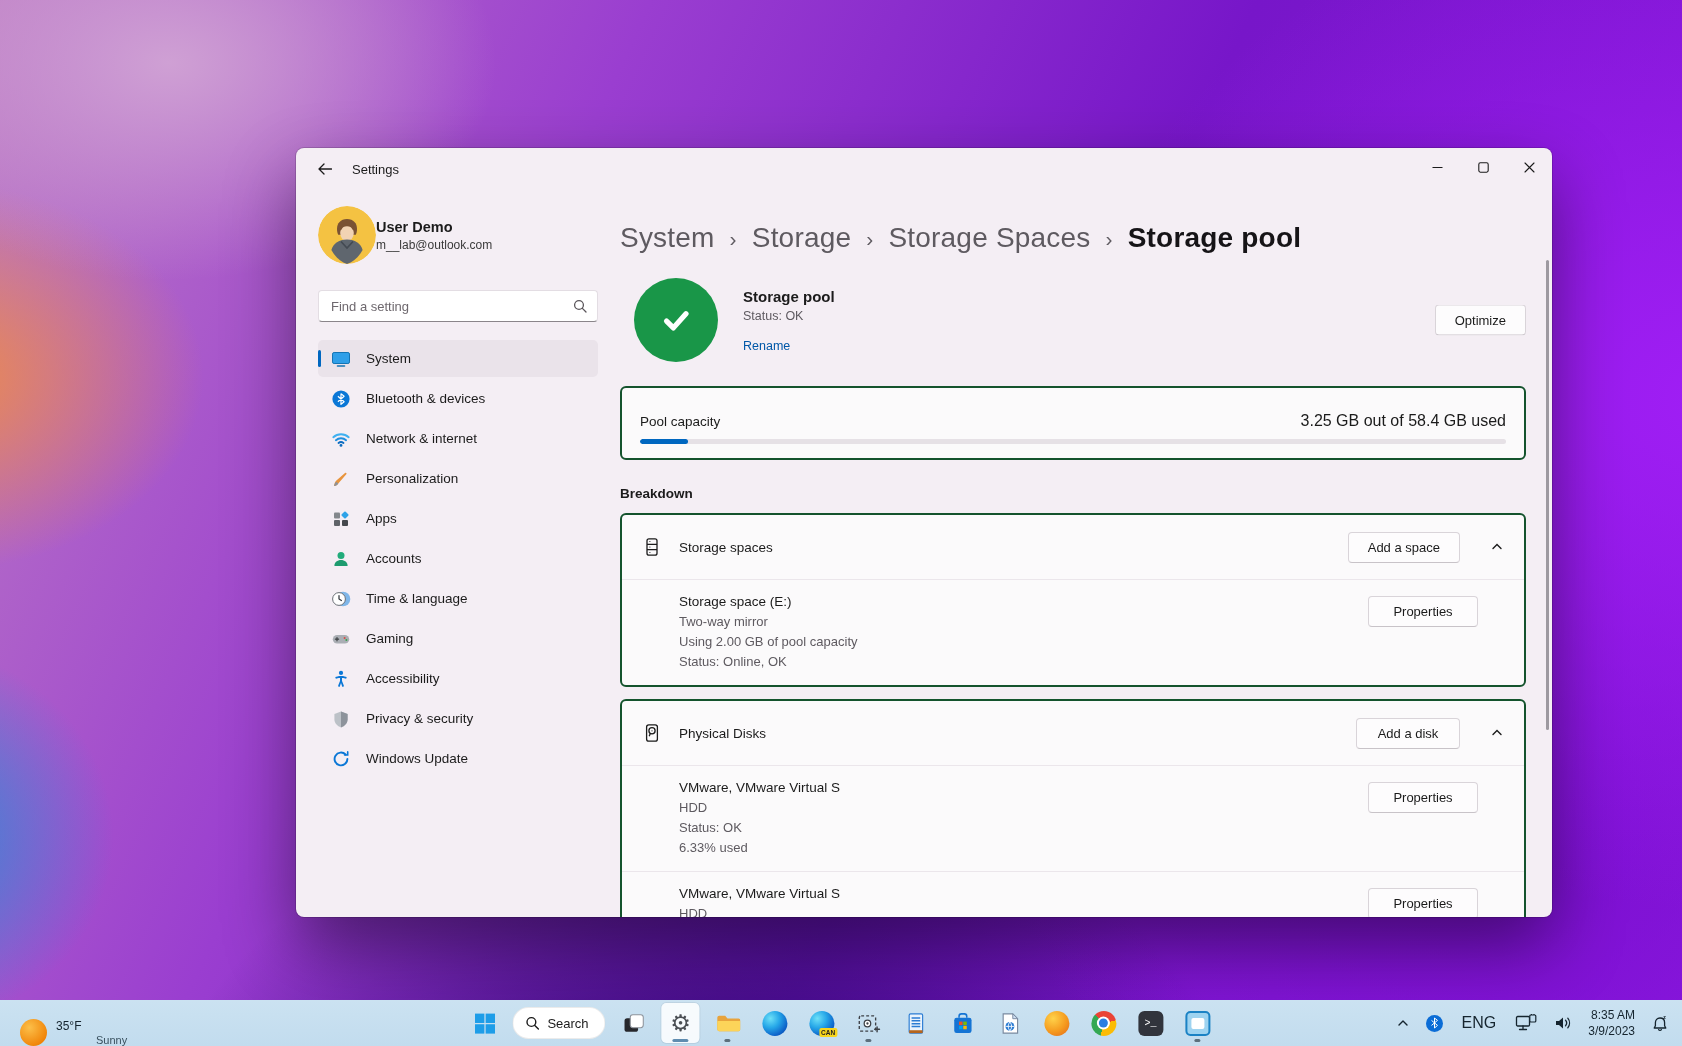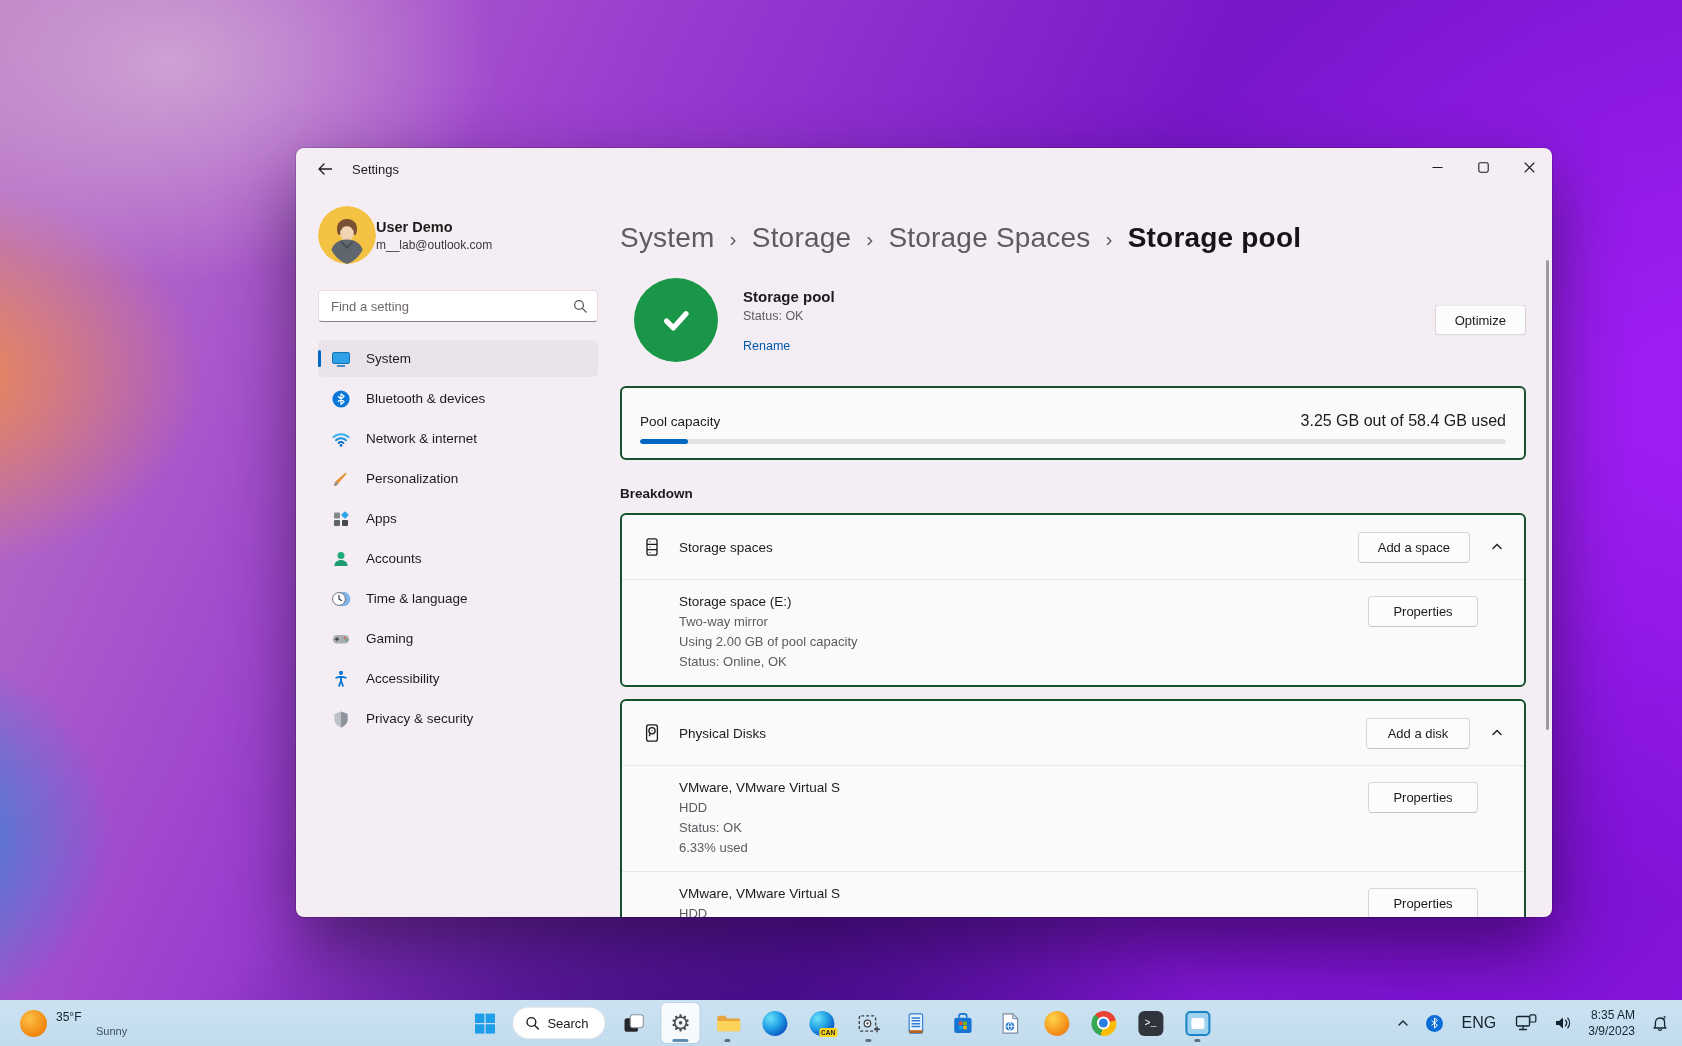--- a/index.html
+++ b/index.html
@@ -71,37 +71,37 @@
   .cap-label{ font-size:13.5px; }
   .cap-usage{ font-size:16px; color:#1b1b1b;margin-top:12px; }
   .cap-track{ margin-top:9px; height:5px; background:#e6e1e6; border-radius:3px; overflow:hidden; }
   .cap-fill{ height:100%; background:#0067c0; border-radius:3px; }
 
   .section-h{ margin-top:26px; font-size:13.5px; font-weight:700; }
   .group{ margin-top:12px; padding:0; overflow:hidden; }
   .g-head{ height:64px; display:flex; align-items:center; padding:0 16px 0 18px; }
   .g-ic{ width:24px; display:flex; justify-content:center; }
   .g-title{ margin-left:15px; font-size:13.5px; flex:1; }
-  .g-btn{ margin-right:20px; min-width:104px; text-align:center; }
+  .g-btn{ margin-right:30px; min-width:104px; text-align:center; }
   .chev{ width:14px; height:14px; display:flex; align-items:center; justify-content:center; margin-right:4px; }
   .g-entry{ border-top:1px solid #ebe6eb; padding:14px 16px 16px 57px; display:flex; position:relative; }
   .e-lines{ flex:1; }
   .e-name{ font-size:13.5px; }
   .e-sub{ font-size:13px; color:#5e5a60; margin-top:5px; }
   .e-btn{ position:absolute; right:46px; top:16px; min-width:110px; text-align:center; }
 
   .scrollbar{ position:absolute; right:3px; top:112px; width:3px; height:470px; background:#9d99a0; border-radius:2px; }
 
   
   .taskbar{
     position:absolute; left:0; right:0; bottom:0; height:46px;
     background:linear-gradient(180deg,#cbe2f1,#c2dcee);
     display:flex; align-items:center;
   }
-  .tb-weather{ position:absolute; left:12px; top:0; height:46px; display:flex; align-items:center; gap:9px; padding:0 8px; }
+  .tb-weather{ position:absolute; left:12px; top:0; height:46px; display:flex; align-items:flex-end; gap:9px; padding:0 8px; }
   .sun{ width:27px; height:27px; border-radius:50%; background:radial-gradient(circle at 35% 32%, #fcbf49, #f08307 75%); }
   .w-temp{ font-size:12px; color:#15242e; }
   .w-cond{ font-size:11px; color:#39505e; margin-top:1px;margin-left:40px; }
   .tb-center{ position:absolute; left:50%; top:0; transform:translateX(-50%); height:46px; display:flex; align-items:center; gap:9px; }
   .app{ position:relative; width:38px; height:40px; display:flex; align-items:center; justify-content:center; border-radius:5px; }
   .app.active{ background:rgba(255,255,255,.85); box-shadow:0 0 0 1px rgba(0,0,0,.06); }
   .app .ind{ position:absolute; bottom:1px; left:50%; transform:translateX(-50%); width:6px; height:3px; border-radius:2px; background:#5c6f7d; }
   .app.active .ind{ width:16px; background:#5f8cb0; }
   .search-pill{ height:32px; background:#fff; border:1px solid rgba(0,0,0,.08); border-radius:16px; display:flex; align-items:center; gap:8px; padding:0 16px 0 12px; font-size:13px; color:#1b1b1b; }
   .ic24{ width:25px; height:25px; }
@@ -274,20 +274,29 @@
         </div>
         <div class="nav-item">
           <span class="nav-ic">
               <svg viewBox="0 0 20 20" width="20" height="20">
                 <path d="M10 2.4 16.6 5v5.2c0 4-2.9 6.8-6.6 8.2-3.7-1.4-6.6-4.2-6.6-8.2V5z" fill="#bcc1c7"></path>
                 <path d="M10 2.4 16.6 5v5.2c0 4-2.9 6.8-6.6 8.2z" fill="#8d939b"></path>
               </svg>
             </span>
           <span>Privacy &amp; security</span>
         </div>
+        <div class="nav-item">
+          <span class="nav-ic">
+              <svg viewBox="0 0 20 20" width="20" height="20" fill="none" stroke="#0a77d6" stroke-width="1.9" stroke-linecap="round">
+                <path d="M16.4 10a6.4 6.4 0 1 1-1.8-4.5"></path>
+                <path d="M16.7 2.9v3.1h-3.1" stroke-width="1.6"></path>
+              </svg>
+            </span>
+          <span>Windows Update</span>
+        </div>
       </div>
     </div>
 
     <div class="content">
       <div class="crumbs">
         <span>System</span>
         <span class="sep">›</span>
         <span>Storage</span>
         <span class="sep">›</span>
         <span>Storage Spaces</span>

